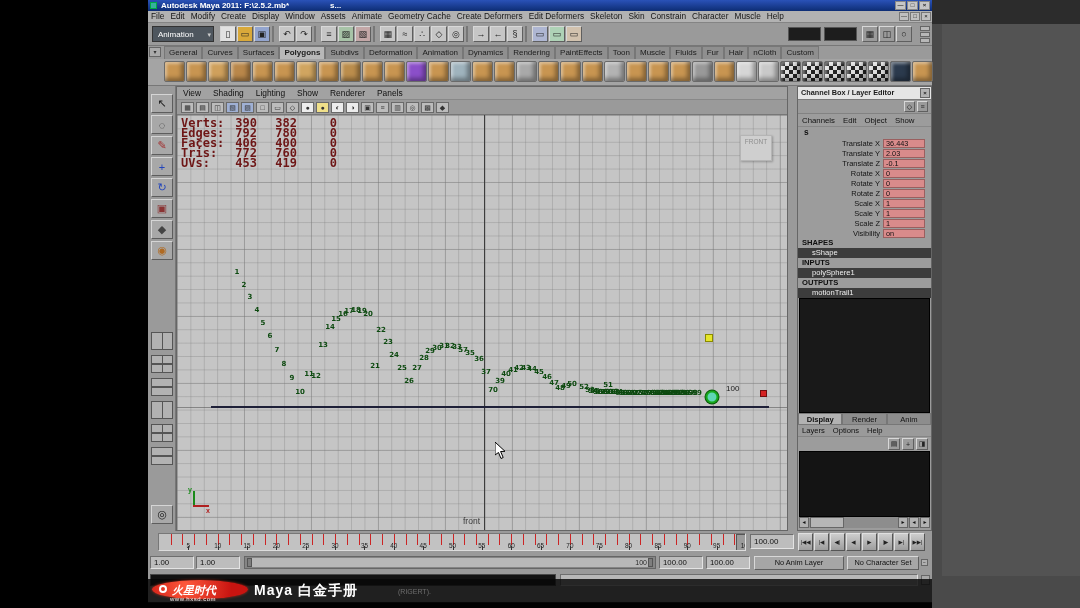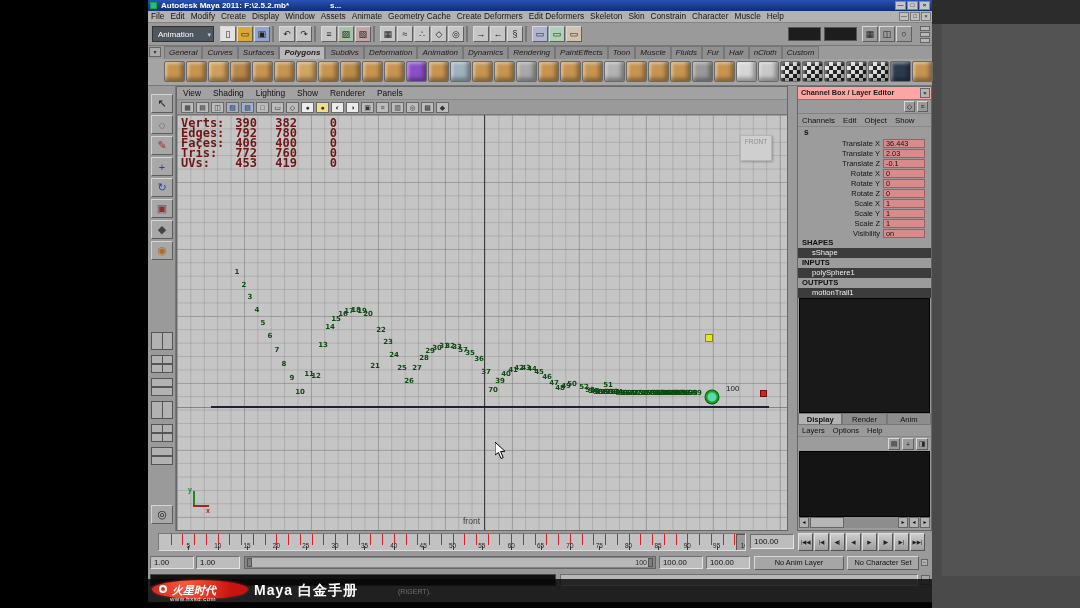--- a/index.html
+++ b/index.html
@@ -34,21 +34,21 @@
   #menuset .dd{position:absolute;right:2px;top:0;font-size:7px;color:#ccc;}
   #status-icons{position:absolute;left:72px;top:3px;display:flex;gap:1px;align-items:center;}
   .tile{width:16px;height:16px;border:1px solid;border-color:#d8d8d8 #5f5f5f #5f5f5f #d8d8d8;display:flex;align-items:center;justify-content:center;font-size:9px;color:#222;}
   .divider{width:5px;height:16px;border-left:2px double #777;margin:0 1px;}
   .status-field{position:absolute;top:4px;width:33px;height:14px;background:#1d1d1d;border:1px solid #555;}
   #status-icons2{position:absolute;left:714px;top:3px;display:flex;gap:1px;}
   #panel-toggles{position:absolute;left:772px;top:3px;display:flex;flex-direction:column;gap:1px;}
   .ptg{width:10px;height:5px;background:#b8b8b8;border:1px solid #666;}
 
   #shelf-tabs{position:absolute;left:16px;top:46px;width:768px;height:13px;display:flex;font-size:8px;}
-  .shelf-tab{padding:0 4px 0;line-height:11px;background:#8f8f8f;border:1px solid #777;border-bottom:none;color:#1c1c1c;white-space:nowrap;font-style:italic;}
+  .shelf-tab{padding:0 4px 0;line-height:11px;background:#8f8f8f;border:1px solid #777;border-bottom:none;color:#1c1c1c;white-space:nowrap;}
   .shelf-tab.active{background:#b8b8b8;font-weight:bold;}
   #shelf-menu-col{position:absolute;left:1px;top:47px;width:14px;height:38px;}
   .shelf-mbtn{width:12px;height:10px;background:#aaa;border:1px solid #666;font-size:6px;line-height:8px;text-align:center;margin-bottom:2px;color:#333;}
   #shelf{position:absolute;left:0;top:59px;width:784px;height:27px;background:#a4a4a4;border-bottom:1px solid #777;}
   #shelf-icons{position:absolute;left:16px;top:2px;display:flex;gap:1px;}
   .sicon{width:21px;height:21px;border:1px solid #6a6a6a;border-radius:2px;
     box-shadow:inset -3px -3px 4px rgba(0,0,0,.35), inset 2px 2px 3px rgba(255,255,255,.4);}
   .sicon.checker{background-image:conic-gradient(#ddd 25%,#222 0 50%,#ddd 0 75%,#222 0);background-size:8px 8px;}
 
   
@@ -93,21 +93,21 @@
   #trail{position:absolute;left:0;top:0;width:1080px;height:608px;pointer-events:none;}
   .tn{position:absolute;color:#0d4a10;font-size:7px;font-weight:bold;transform:translate(-50%,-50%);font-family:"DejaVu Sans",sans-serif;}
   #cur-marker{position:absolute;left:712px;top:397px;width:13px;height:13px;border-radius:50%;background:#5fd6b4;border:2px solid #17a81c;box-shadow:0 0 0 1px #0a5c0a;transform:translate(-50%,-50%);}
   #key-yellow{position:absolute;left:705px;top:334px;width:8px;height:8px;background:#e6e62a;border:1px solid #8a8a00;}
   #key-red{position:absolute;left:760px;top:390px;width:7px;height:7px;background:#d42222;border:1px solid #6e0e0e;}
   #trail-end-label{position:absolute;left:726px;top:384px;font-size:8px;color:#1a1a1a;}
   #cursor{position:absolute;left:495px;top:442px;}
 
   
   #cb{position:absolute;left:649px;top:86px;width:135px;height:445px;background:#9c9c9c;border:1px solid #666;}
-  #cb-header{position:absolute;left:0;top:0;width:133px;height:13px;background:#fca5a5;border-bottom:1px solid #7a7a7a;font-size:7.3px;font-weight:bold;line-height:12px;padding-left:3px;color:#1a1a1a;}
+  #cb-header{position:absolute;left:0;top:0;width:133px;height:13px;background:#e5e5e5;border-bottom:1px solid #7a7a7a;font-size:7.3px;font-weight:bold;line-height:12px;padding-left:3px;color:#1a1a1a;}
   #cb-close{position:absolute;right:1px;top:1px;width:10px;height:10px;background:#b4b4b4;border:1px solid #666;font-size:6px;line-height:8px;text-align:center;}
   #cb-iconrow{position:absolute;left:0;top:13px;width:133px;height:14px;background:#9a9a9a;border-bottom:1px solid #828282;}
   #cb-iconrow .tile{position:absolute;width:11px;height:11px;top:1px;font-size:7px;}
   #cb-menus{position:absolute;left:0;top:27px;width:133px;height:13px;display:flex;font-size:7.8px;border-bottom:1px solid #888;}
   .cb-menu{padding:1px 4px 0;line-height:11px;}
   #cb-object{position:absolute;left:6px;top:40px;height:11px;font-size:8.3px;font-weight:bold;line-height:11px;}
   #cb-attrs{position:absolute;left:0;top:51px;width:133px;}
   .attr-row{display:flex;height:10px;align-items:center;}
   .attr-label{width:85px;text-align:right;padding-right:3px;font-size:7.5px;color:#141414;}
   .attr-field{width:42px;height:9px;background:#d98b8b;border:1px solid #9a5f5f;font-size:7.3px;line-height:7px;padding-left:2px;color:#111;}

